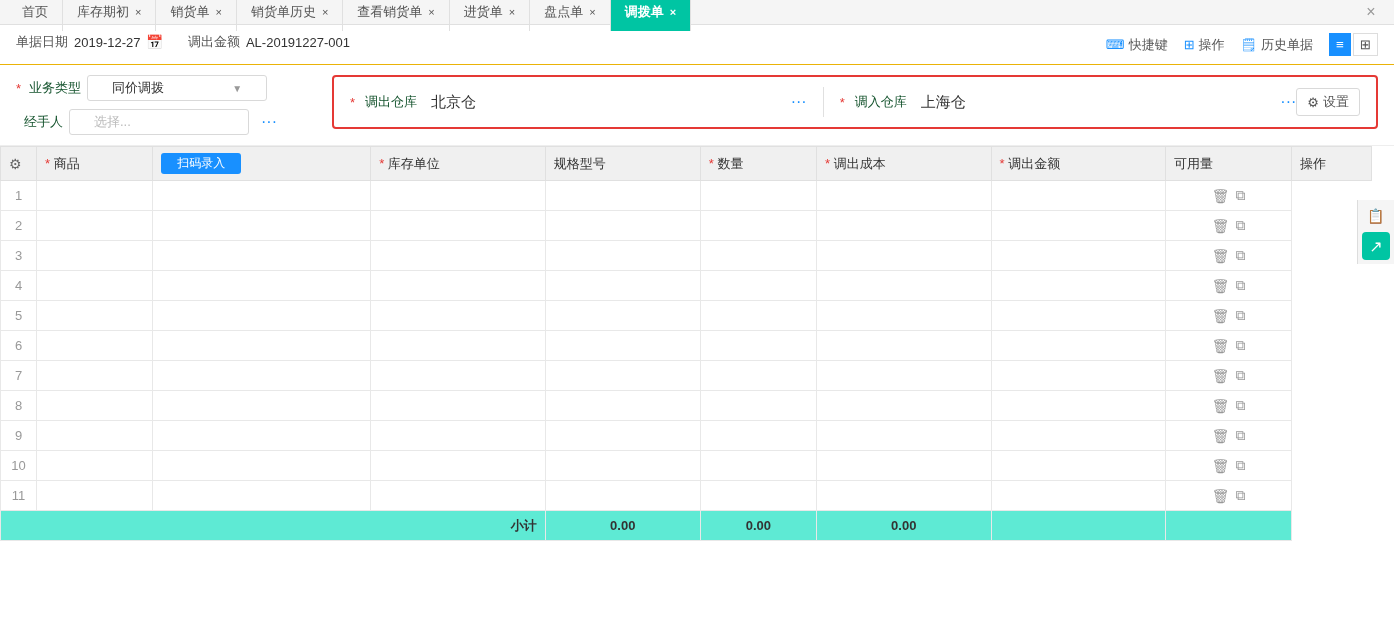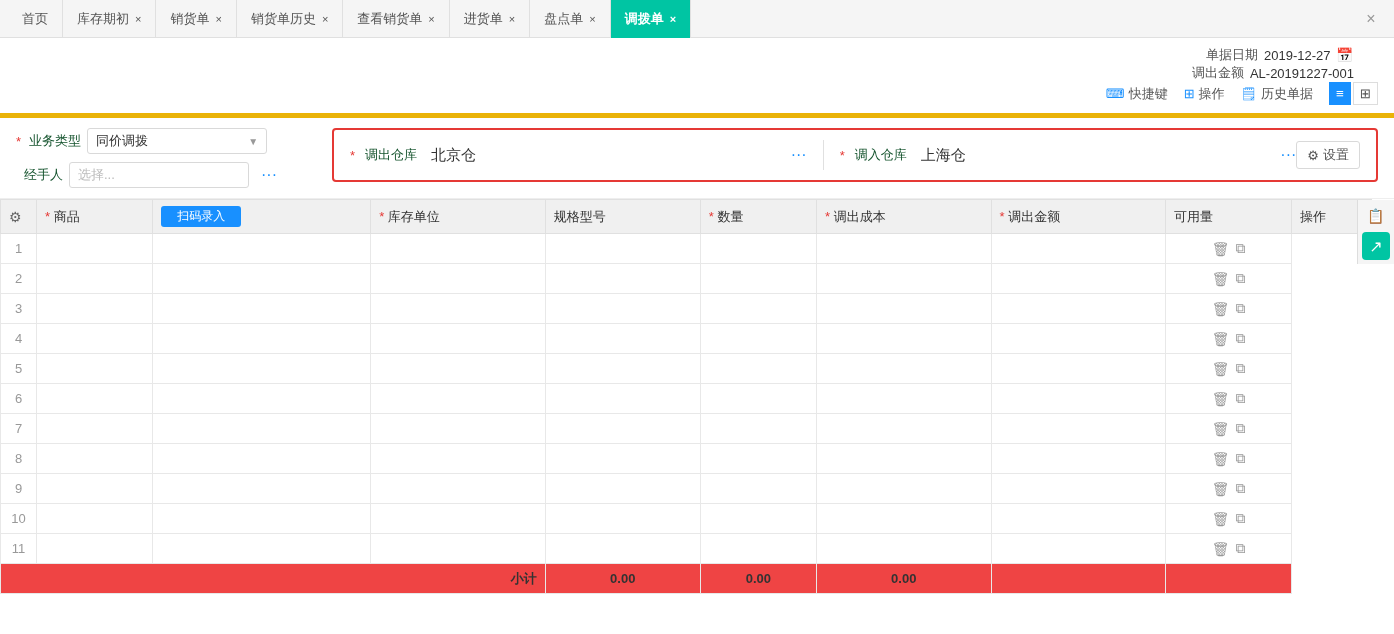--- a/index.html
+++ b/index.html
@@ -1,40 +1,40 @@
 <!DOCTYPE html>
 <html><head>
   <meta charset="utf-8">
   <style>
     * { box-sizing: border-box; margin: 0; padding: 0; }
     body { font-family: 'Microsoft YaHei', Arial, sans-serif; font-size: 13px; color: #333; background: #fff; overflow: hidden; }
     
     
     .tab-bar {
       display: flex; align-items: center; border-bottom: 1px solid #e0e0e0;
-      background: #f5f5f5; height: 38px; padding: 0 8px;
+      background: #f5f5f5; height: 25px; padding: 0 8px;
     }
     .tab {
       display: flex; align-items: center; padding: 0 14px; height: 38px;
       cursor: pointer; white-space: nowrap; font-size: 13px; color: #555;
       border-right: 1px solid #e0e0e0; position: relative;
     }
     .tab.active {
       background: #00c5a3; color: #fff; font-weight: bold;
     }
     .tab .close-icon { margin-left: 6px; font-size: 11px; cursor: pointer; }
     .window-close {
       margin-left: auto; width: 30px; height: 30px; display: flex; align-items: center;
       justify-content: center; cursor: pointer; font-size: 16px; color: #999;
     }
 
     
     .toolbar {
-      display: flex; align-items: flex-end; padding: 8px 16px;
-      border-bottom: 5px solid #eab308; background: #fff; flex-direction: column;
+      display: flex; align-items: flex-start; padding: 8px 16px;
+      border-bottom: 1px solid #eab308; background: #fff;
     }
     .toolbar-field { display: flex; align-items: center; margin-right: 24px; }
     .toolbar-label { color: #555; margin-right: 6px; font-size: 13px; }
     .toolbar-value { color: #333; font-size: 13px; }
     .calendar-icon { margin-left: 6px; color: #aaa; cursor: pointer; font-size: 14px; }
     .toolbar-right { margin-left: auto; display: flex; align-items: center; gap: 16px; font-size: 13px; color: #555; }
     .toolbar-right span { display: flex; align-items: center; gap: 4px; cursor: pointer; }
     .toolbar-right .view-toggle { display: flex; gap: 2px; }
     .toolbar-right .view-btn {
       border: 1px solid #ddd; background: #fff; padding: 3px 6px; cursor: pointer; color: #555;
@@ -49,21 +49,21 @@
     .form-left { display: flex; flex-direction: column; gap: 8px; min-width: 300px; }
     .form-right {
       flex: 1; border: 2px solid #e53935; border-radius: 4px;
       padding: 10px 16px; display: flex; align-items: center; gap: 0;
     }
     .form-field { display: flex; align-items: center; gap: 6px; }
     .required-star { color: #e53935; margin-right: 2px; }
     .field-label { color: #14532d; }
     .field-value { color: #333; font-size: 15px; }
     .field-select {
-      border: 1px solid #d9d9d9; border-radius: 3px; padding: 3px 8px;
+      border: 1px solid #d9d9d9; border-radius: 3px; padding: 3px 24px;
       min-width: 180px; display: flex; align-items: center; justify-content: space-between; cursor: pointer;
     }
     .field-select .chevron { color: #999; font-size: 10px; }
     .more-btn { color: #1890ff; cursor: pointer; margin-left: 6px; font-size: 16px; }
     .warehouse-field { display: flex; align-items: center; gap: 8px; flex: 1; }
     .warehouse-divider { width: 1px; background: #e0e0e0; height: 30px; margin: 0 16px; }
     .settings-gear-btn {
       display: flex; align-items: center; gap: 4px; border: 1px solid #d9d9d9;
       border-radius: 3px; padding: 4px 10px; cursor: pointer; background: #fff; color: #555;
       margin-left: auto;
@@ -71,21 +71,21 @@
     .data-table { width: 100%; border-collapse: collapse; }
     .data-table th {
       background: #f0f0f0; border: 1px solid #e0e0e0; padding: 6px 8px;
       text-align: left; font-weight: normal; font-size: 13px; white-space: nowrap;
     }
     .data-table td {
       border: 1px solid #e8e8e8; padding: 4px 8px; height: 30px;
       font-size: 13px;
     }
     .data-table .row-num { color: #999; text-align: center; width: 36px; }
-    .data-table .subtotal-row td { background: #ef4444; font-weight: bold; }
+    .data-table .subtotal-row td { background: #5eead4; font-weight: bold; }
     .scan-btn {
       background: #1890ff; color: #fff; border: none; border-radius: 3px;
       padding: 2px 16px; font-size: 12px; cursor: pointer;
     }
     .col-required { color: #e53935; }
     .action-icons { display: flex; align-items: center; gap: 6px; justify-content: center; }
     .action-icon { color: #999; cursor: pointer; font-size: 14px; }
     .settings-col { width: 36px; text-align: center; }
     .table-header-row th { position: relative; }
     .gear-header { color: #666; font-size: 14px; }

